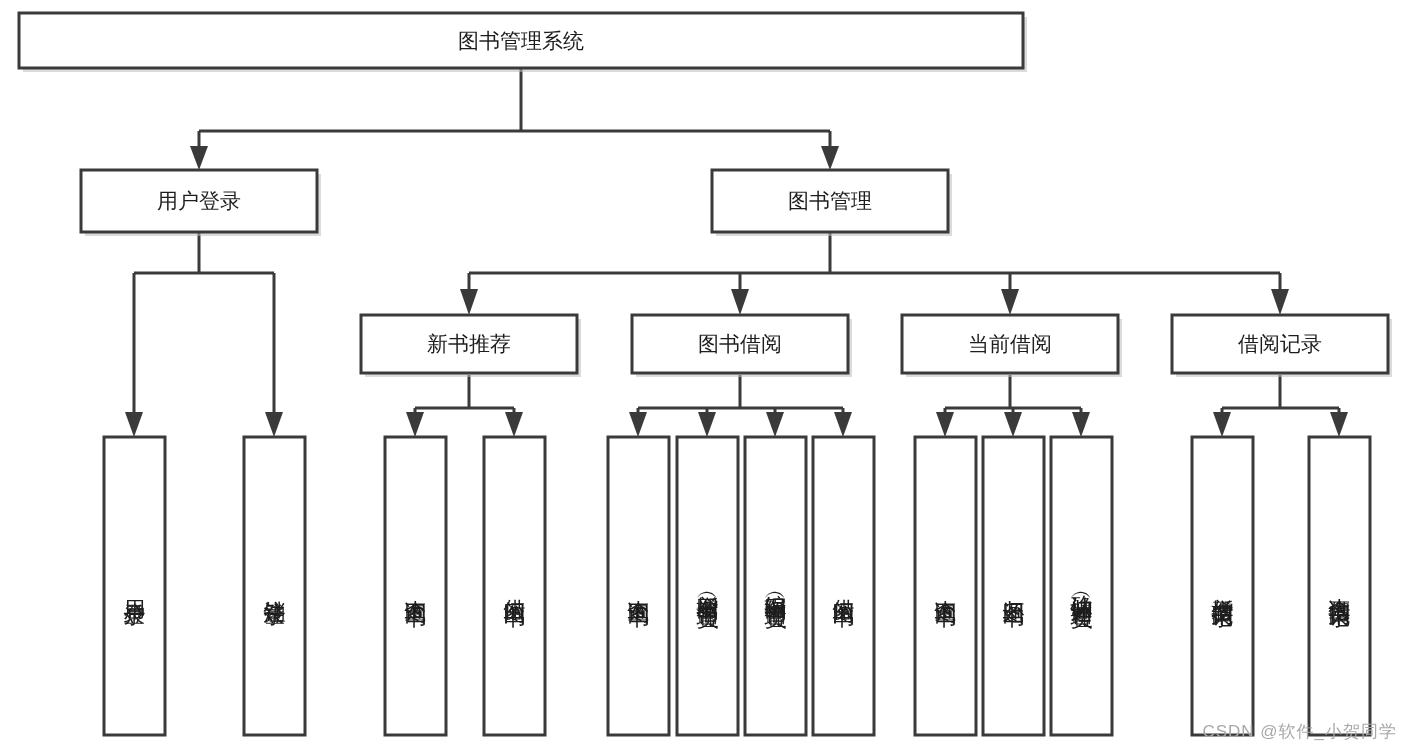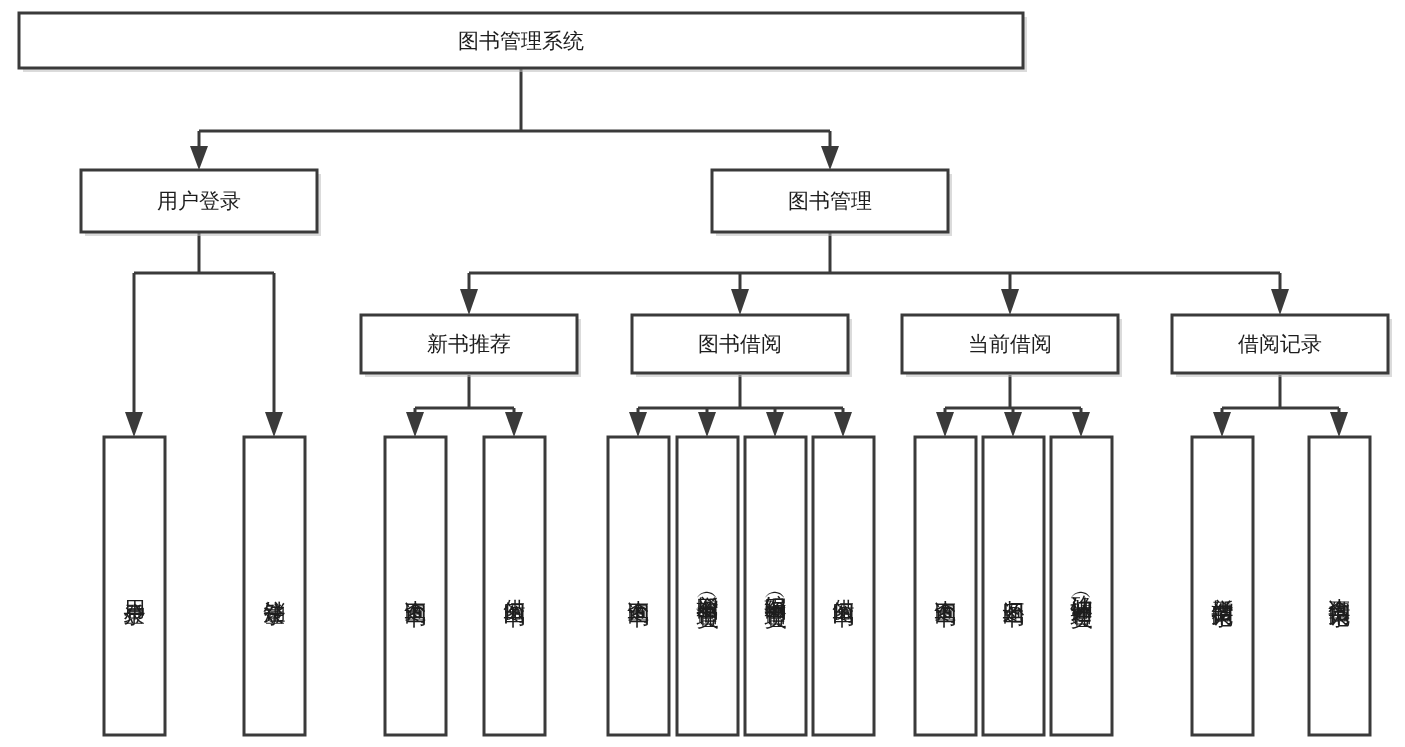--- a/index.html
+++ b/index.html
@@ -194,13 +194,14 @@
   <div class="leaf-label" style="left:745px;top:437px;width:61px;height:298px;">编辑图书（管理员）</div>
   <div class="leaf-label" style="left:813px;top:437px;width:61px;height:298px;">借阅图书</div>
 
   <div class="leaf-label" style="left:915px;top:437px;width:61px;height:298px;">查询图书</div>
   <div class="leaf-label" style="left:983px;top:437px;width:61px;height:298px;">归还图书</div>
   <div class="leaf-label" style="left:1051px;top:437px;width:61px;height:298px;">确认归还（管理员）</div>
 
   <div class="leaf-label" style="left:1192px;top:437px;width:61px;height:298px;">新增借阅记录</div>
   <div class="leaf-label" style="left:1309px;top:437px;width:61px;height:298px;">查询借阅记录</div>
 
+  <div class="watermark">CSDN @软件_小贺同学</div>
 </div>
 
 </body></html>

